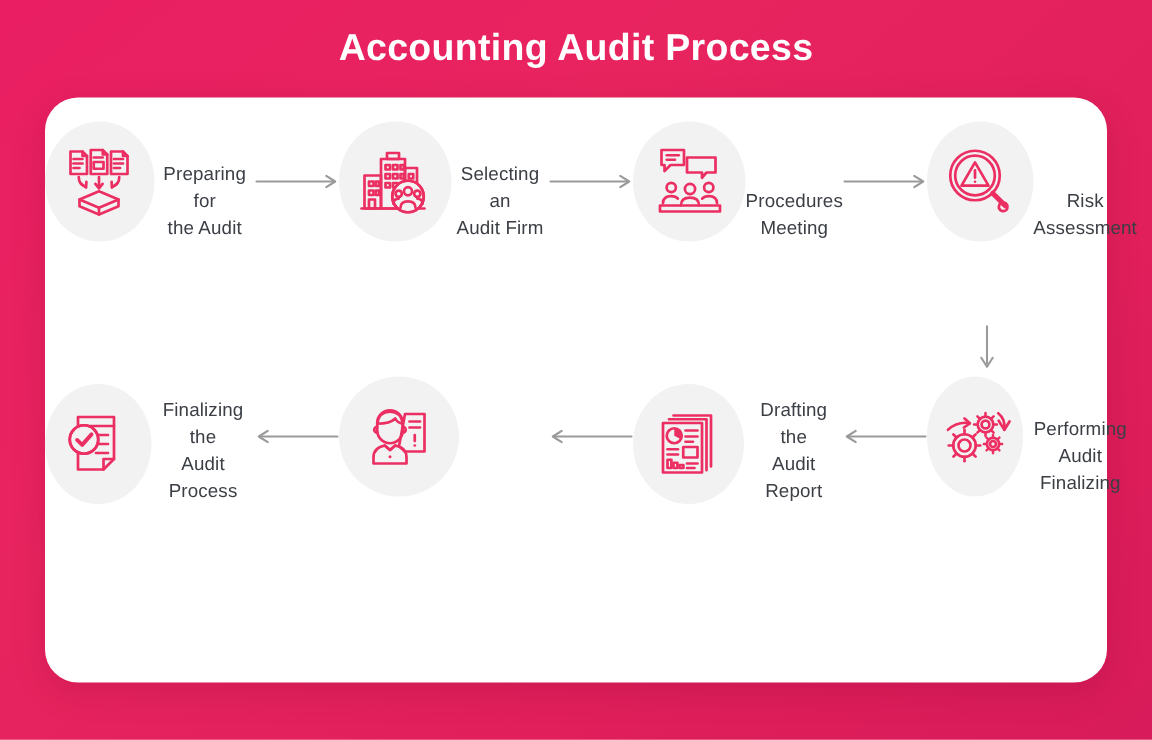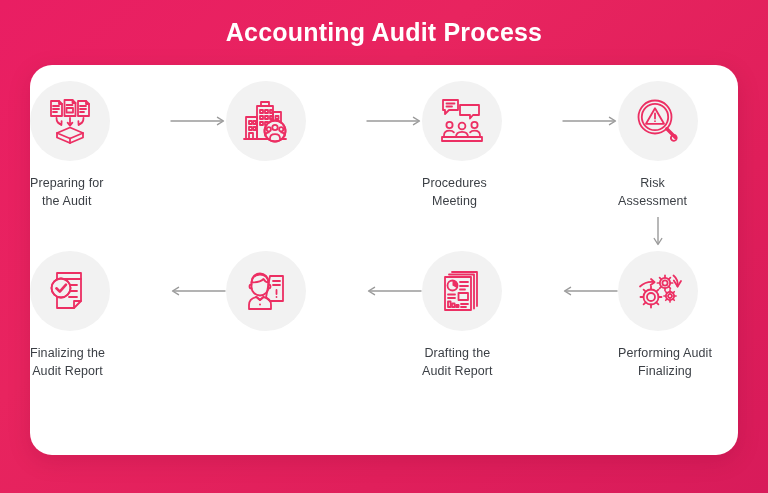--- a/index.html
+++ b/index.html
@@ -60,22 +60,22 @@
     display: flex;
     align-items: flex-start;
   }
 
   .row-1 { top: 16px; }
   .row-2 { top: 186px; }
 
   .step {
     width: 140px;
     display: flex;
-    flex-direction: column;
-    align-items: flex-start;
+    flex-direction: row;
+    align-items: flex-end;
     flex: 0 0 auto;
   }
 
   .circle {
     width: 80px;
     height: 80px;
     border-radius: 50%;
     background: #f2f2f2;
     display: flex;
     align-items: center;
@@ -209,20 +209,22 @@
             <circle cx="35" cy="36" r="10.5" fill="#f2f2f2"></circle>
             <circle cx="35" cy="36" r="10.5"></circle>
             <circle cx="35" cy="32.5" r="2.7"></circle>
             <path d="M30 43.5 q0 -4.3 5 -4.3 q5 0 5 4.3"></path>
             <circle cx="28.8" cy="34.2" r="2.1"></circle>
             <path d="M25.2 40.8 q0.4 -3.4 3.6 -3.4"></path>
             <circle cx="41.2" cy="34.2" r="2.1"></circle>
             <path d="M44.8 40.8 q-0.4 -3.4 -3.6 -3.4"></path>
           </svg>
         </div>
+        <div class="step-label">Selecting an
+Audit Firm</div>
       </div>
 
       <div class="connector">
         <svg width="56" height="12" viewBox="0 0 56 12">
           <line x1="1" y1="6" x2="52" y2="6" stroke="#9a9a9a" stroke-width="1.4" stroke-linecap="round"></line>
           <path d="M47.5 2.3 L53.5 6 L47.5 9.7" fill="none" stroke="#9a9a9a" stroke-width="1.4" stroke-linecap="round" stroke-linejoin="round"></path>
         </svg>
       </div>
 
       <div class="step">
@@ -291,21 +293,21 @@
             <line x1="25" y1="20" x2="33" y2="20"></line>
             <line x1="25" y1="26" x2="33" y2="26"></line>
             <line x1="25" y1="32" x2="33" y2="32"></line>
 
             <circle cx="17" cy="23" r="9.5" fill="#f2f2f2"></circle>
             <circle cx="17" cy="23" r="9.5"></circle>
             <path d="M12.4 23.3 L15.8 26.6 L22 19.6" stroke-width="2.6"></path>
           </svg>
         </div>
         <div class="step-label">Finalizing the
-Audit Report</div>
+Audit Process</div>
       </div>
 
       <div class="connector">
         <svg width="56" height="12" viewBox="0 0 56 12">
           <line x1="4" y1="6" x2="55" y2="6" stroke="#9a9a9a" stroke-width="1.4" stroke-linecap="round"></line>
           <path d="M8.5 2.3 L2.5 6 L8.5 9.7" fill="none" stroke="#9a9a9a" stroke-width="1.4" stroke-linecap="round" stroke-linejoin="round"></path>
         </svg>
       </div>
 
       <div class="step">

